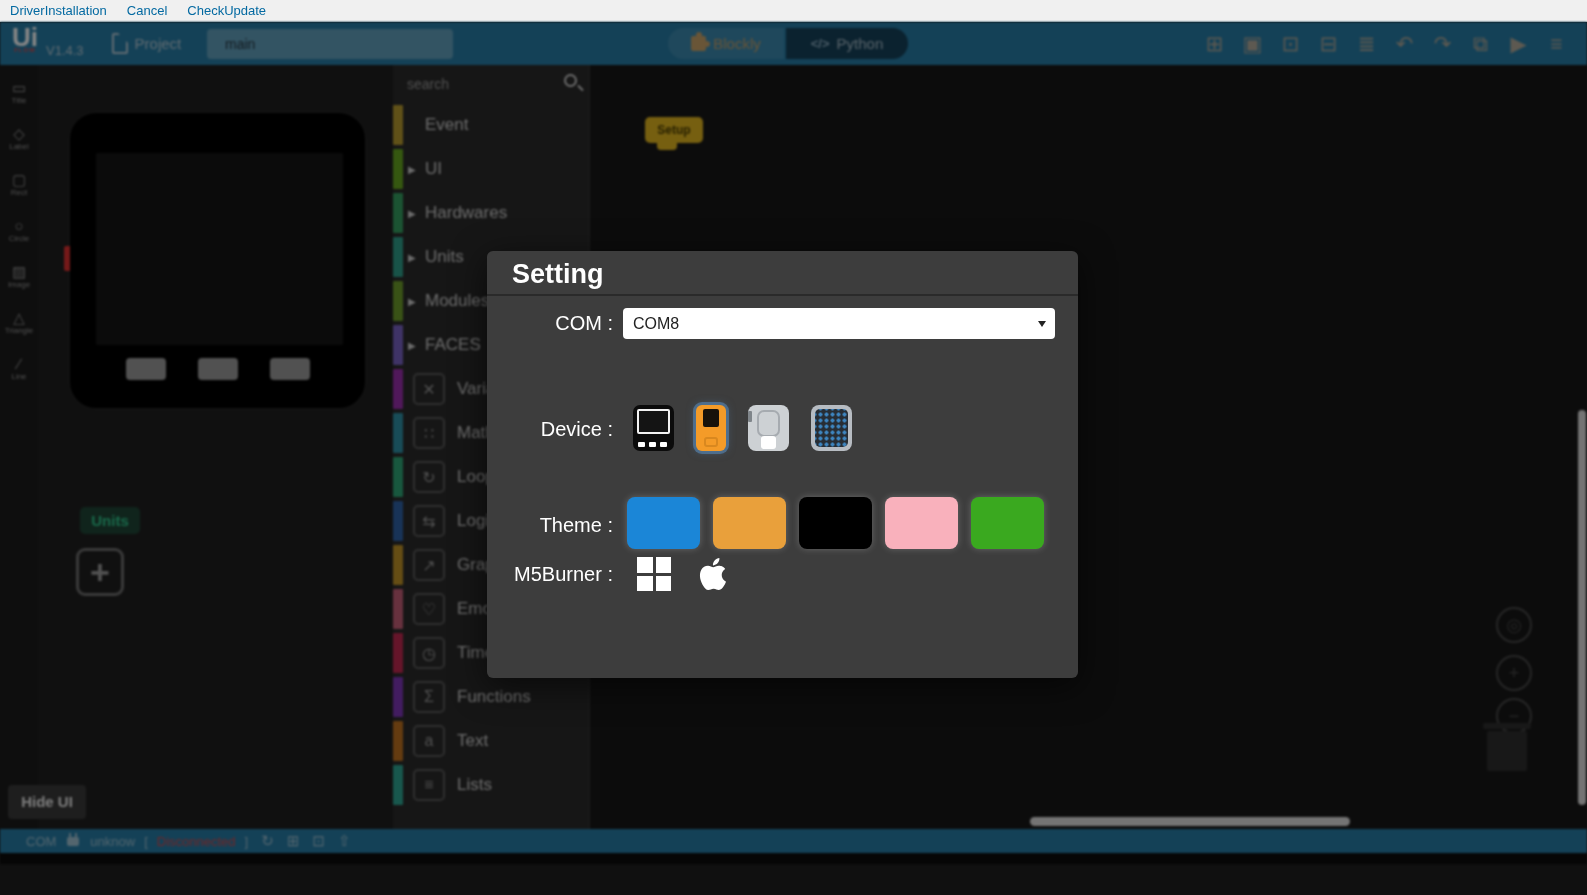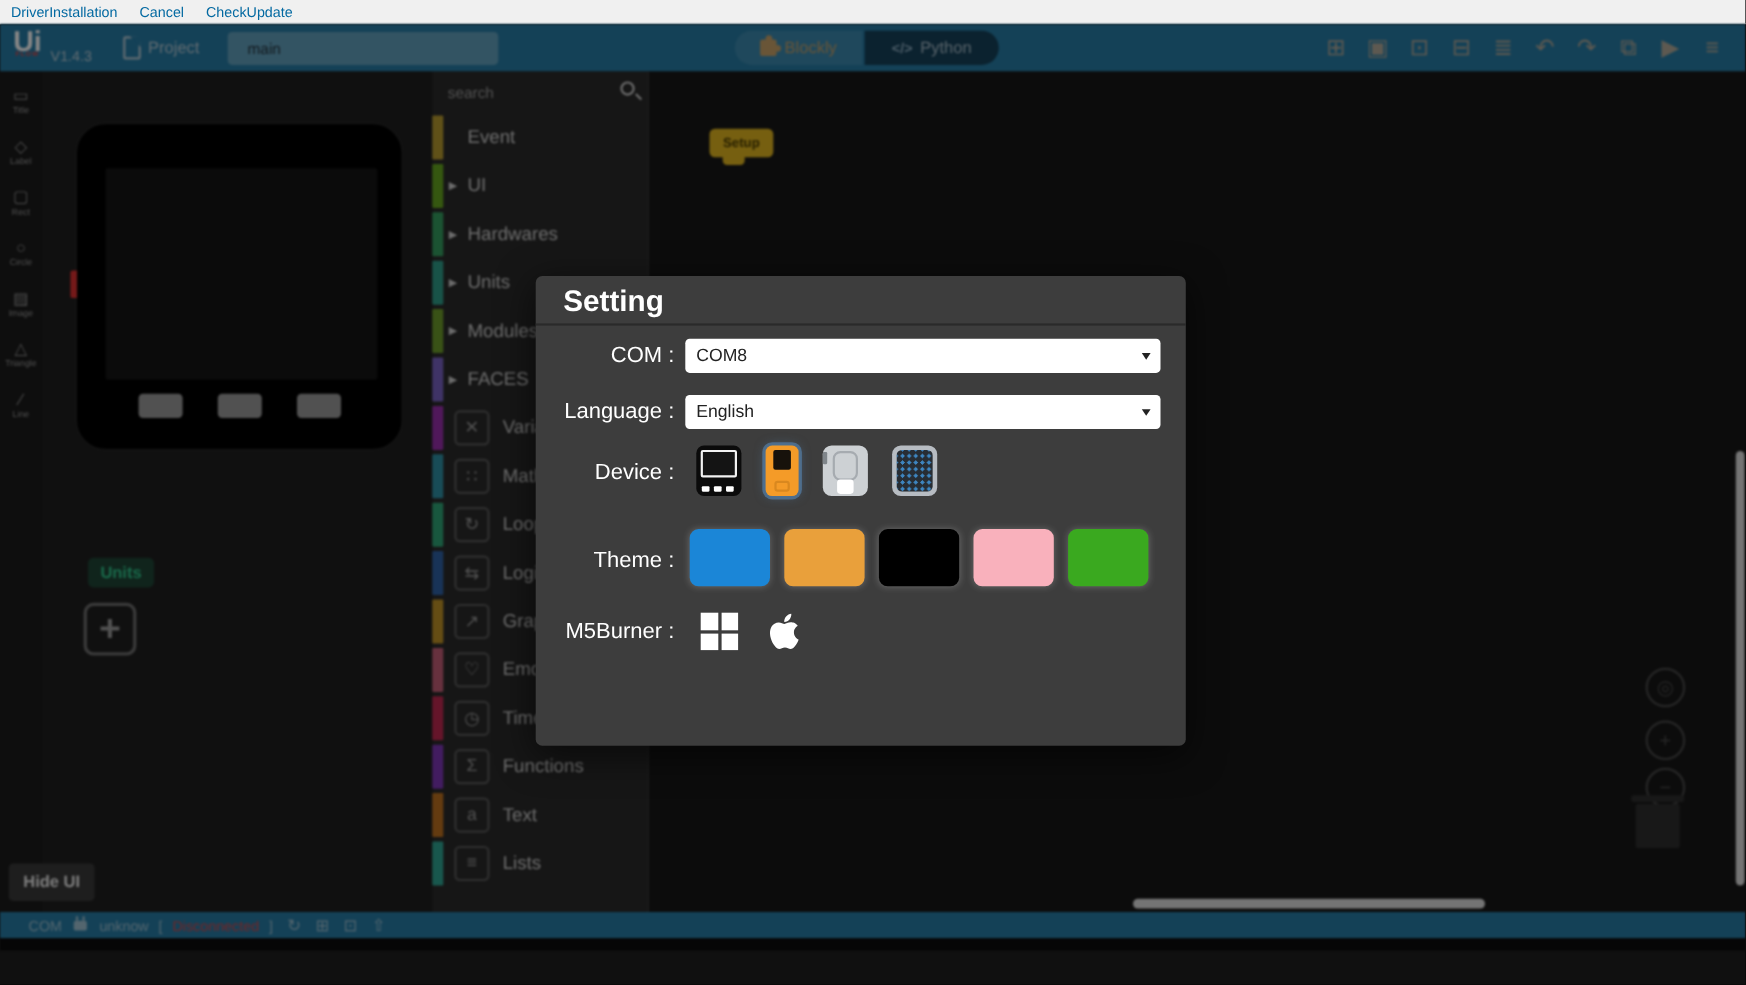--- a/index.html
+++ b/index.html
@@ -110,21 +110,21 @@
   
   .dialog { position:absolute; left:487px; top:251px; width:591px; height:427px; background:#3d3d3d;
             border-radius:6px; box-shadow:0 8px 34px rgba(0,0,0,0.6); z-index:20; }
   .dhead { height:45px; border-bottom:2px solid #2a2a2a; }
   .dtitle { color:#fff; font-size:27px; font-weight:bold; line-height:46px; margin-left:25px; }
   .drow { position:absolute; left:0; right:0; }
   .dlabel { position:absolute; left:0; width:126px; text-align:right; color:#fff; font-size:20px; }
   .row-com { top:57px; height:31px;text-decoration:underline; }   .row-com .dlabel { line-height:31px; }
   .row-lang { top:108px; height:31px; } .row-lang .dlabel { line-height:31px; }
   .row-dev { top:152px; height:52px; }  .row-dev .dlabel { line-height:52px;padding-left:25px; }
-  .row-theme { top:230px; height:56px; }.row-theme .dlabel { line-height:56px; }
+  .row-theme { top:246px; height:56px; }.row-theme .dlabel { line-height:56px; }
   .row-burner { top:303px; height:40px; }.row-burner .dlabel { line-height:40px; }
   .dselect { position:absolute; left:136px; top:0; width:432px; height:31px; background:#fff; border-radius:4px;
              color:#222; font-size:16px; line-height:31px; padding-left:10px; cursor:pointer; }
   .dselect::after { content:""; position:absolute; right:9px; top:13px; border:4px solid transparent; border-top:6px solid #222; }
   .devs { position:absolute; left:146px; top:2px; display:flex; gap:22px; align-items:flex-start; }
   .dev { position:relative; height:46px; border-radius:7px; cursor:pointer; }
   .dev-core { width:41px; background:#0b0b0b; }
   .dev-core .scr { position:absolute; left:4px; top:4px; right:4px; height:25px; border:2px solid #f2f2f2; border-radius:2px; background:#141414;}
   .dev-core .bt { position:absolute; bottom:4px; left:5px; display:flex; gap:4px; }
   .dev-core .bt i { width:7px; height:5px; background:#fff; border-radius:1px; }
@@ -361,24 +361,20 @@
   <div class="dialog">
     <div class="dhead">
       <div class="dtitle">Setting</div>
     </div>
 
     <div class="drow row-com">
       <span class="dlabel">COM :</span>
       <div class="dselect">COM8</div>
     </div>
 
-    <div class="drow row-lang">
-      <span class="dlabel">Language :</span>
-      <div class="dselect">English</div>
-    </div>
 
     <div class="drow row-dev">
       <span class="dlabel">Device :</span>
       <div class="devs">
         <div class="dev dev-core">
           <div class="scr"></div>
           <div class="bt">
               <i></i>
               <i></i>
               <i></i>

